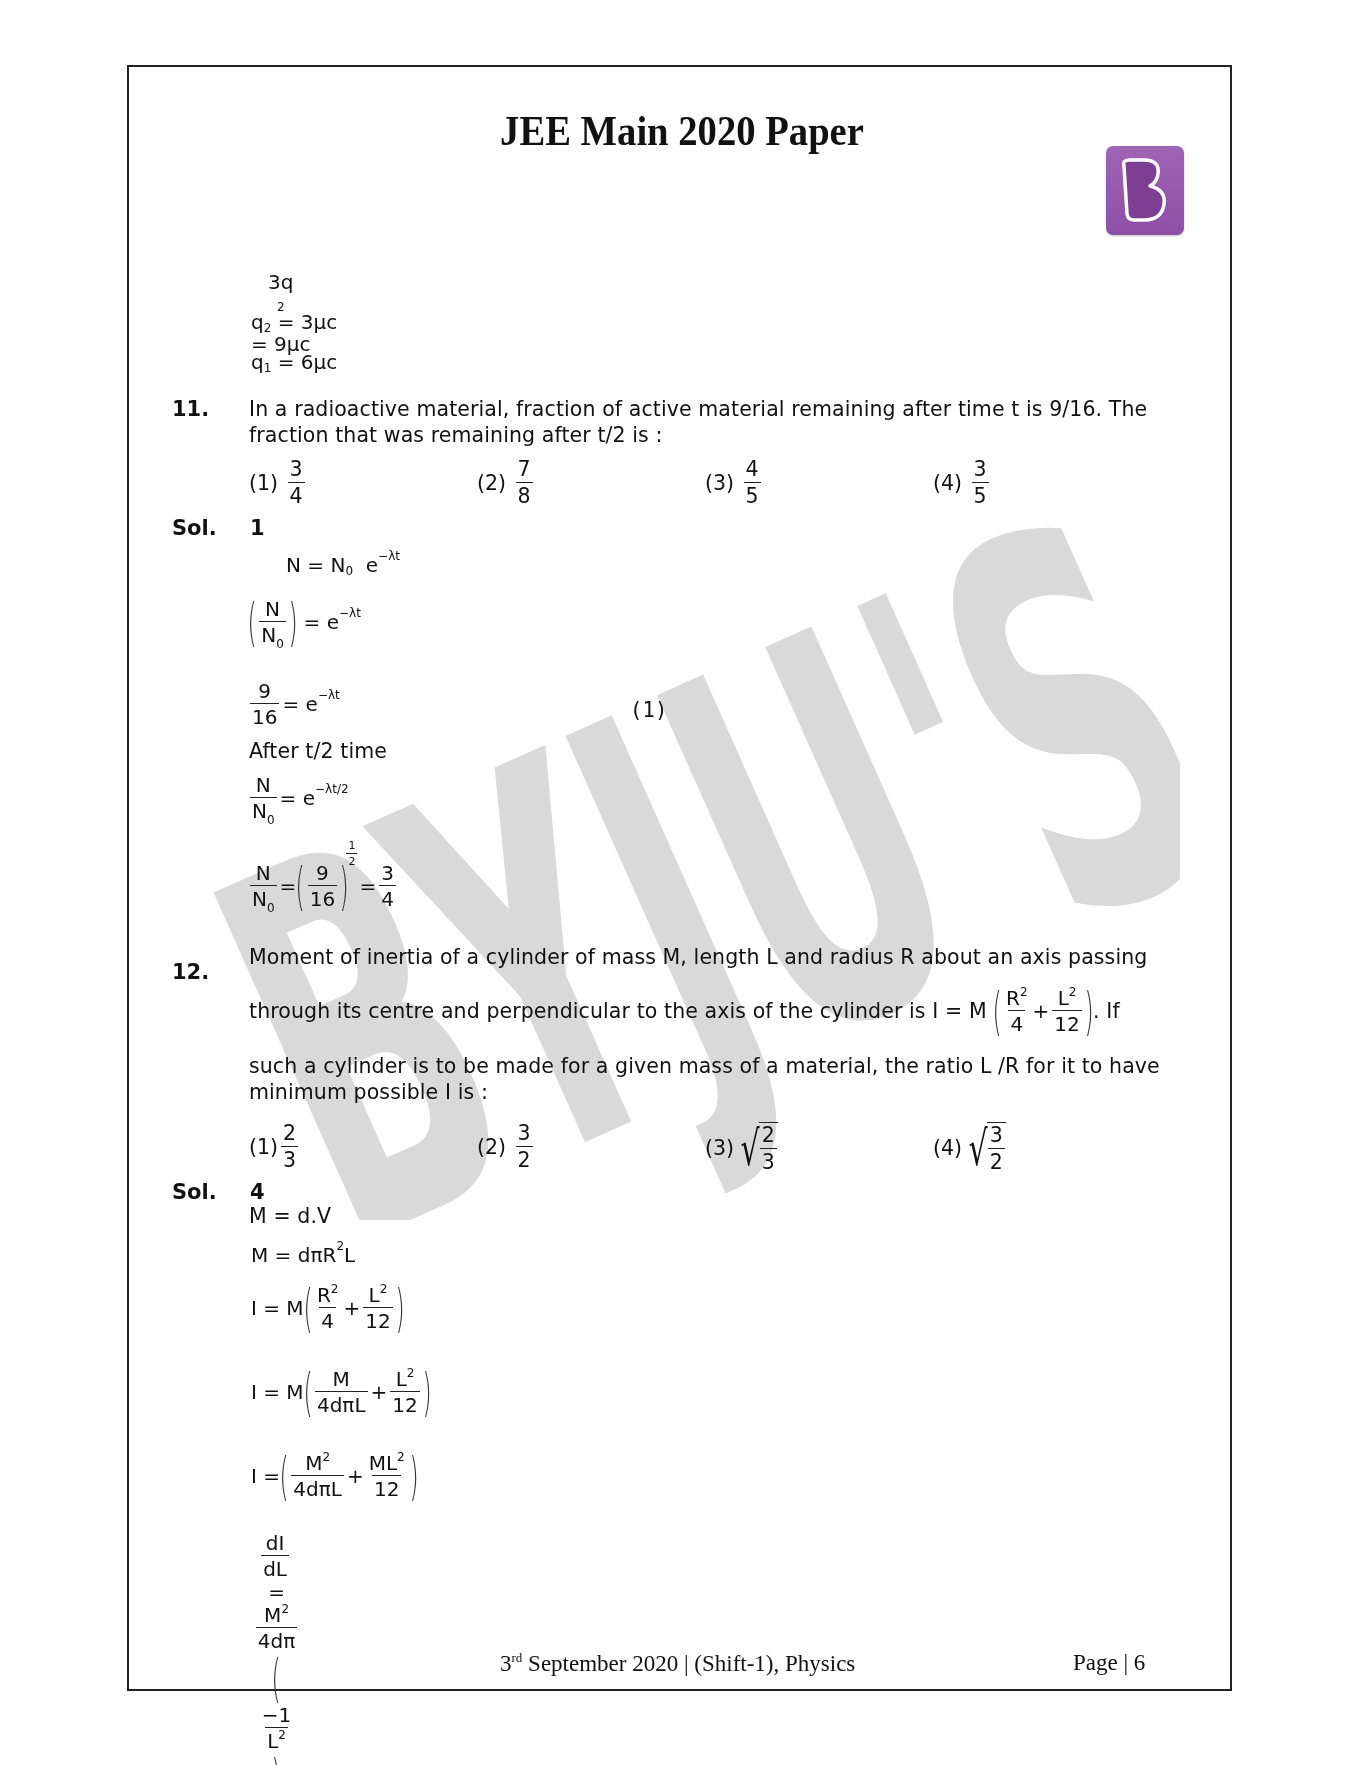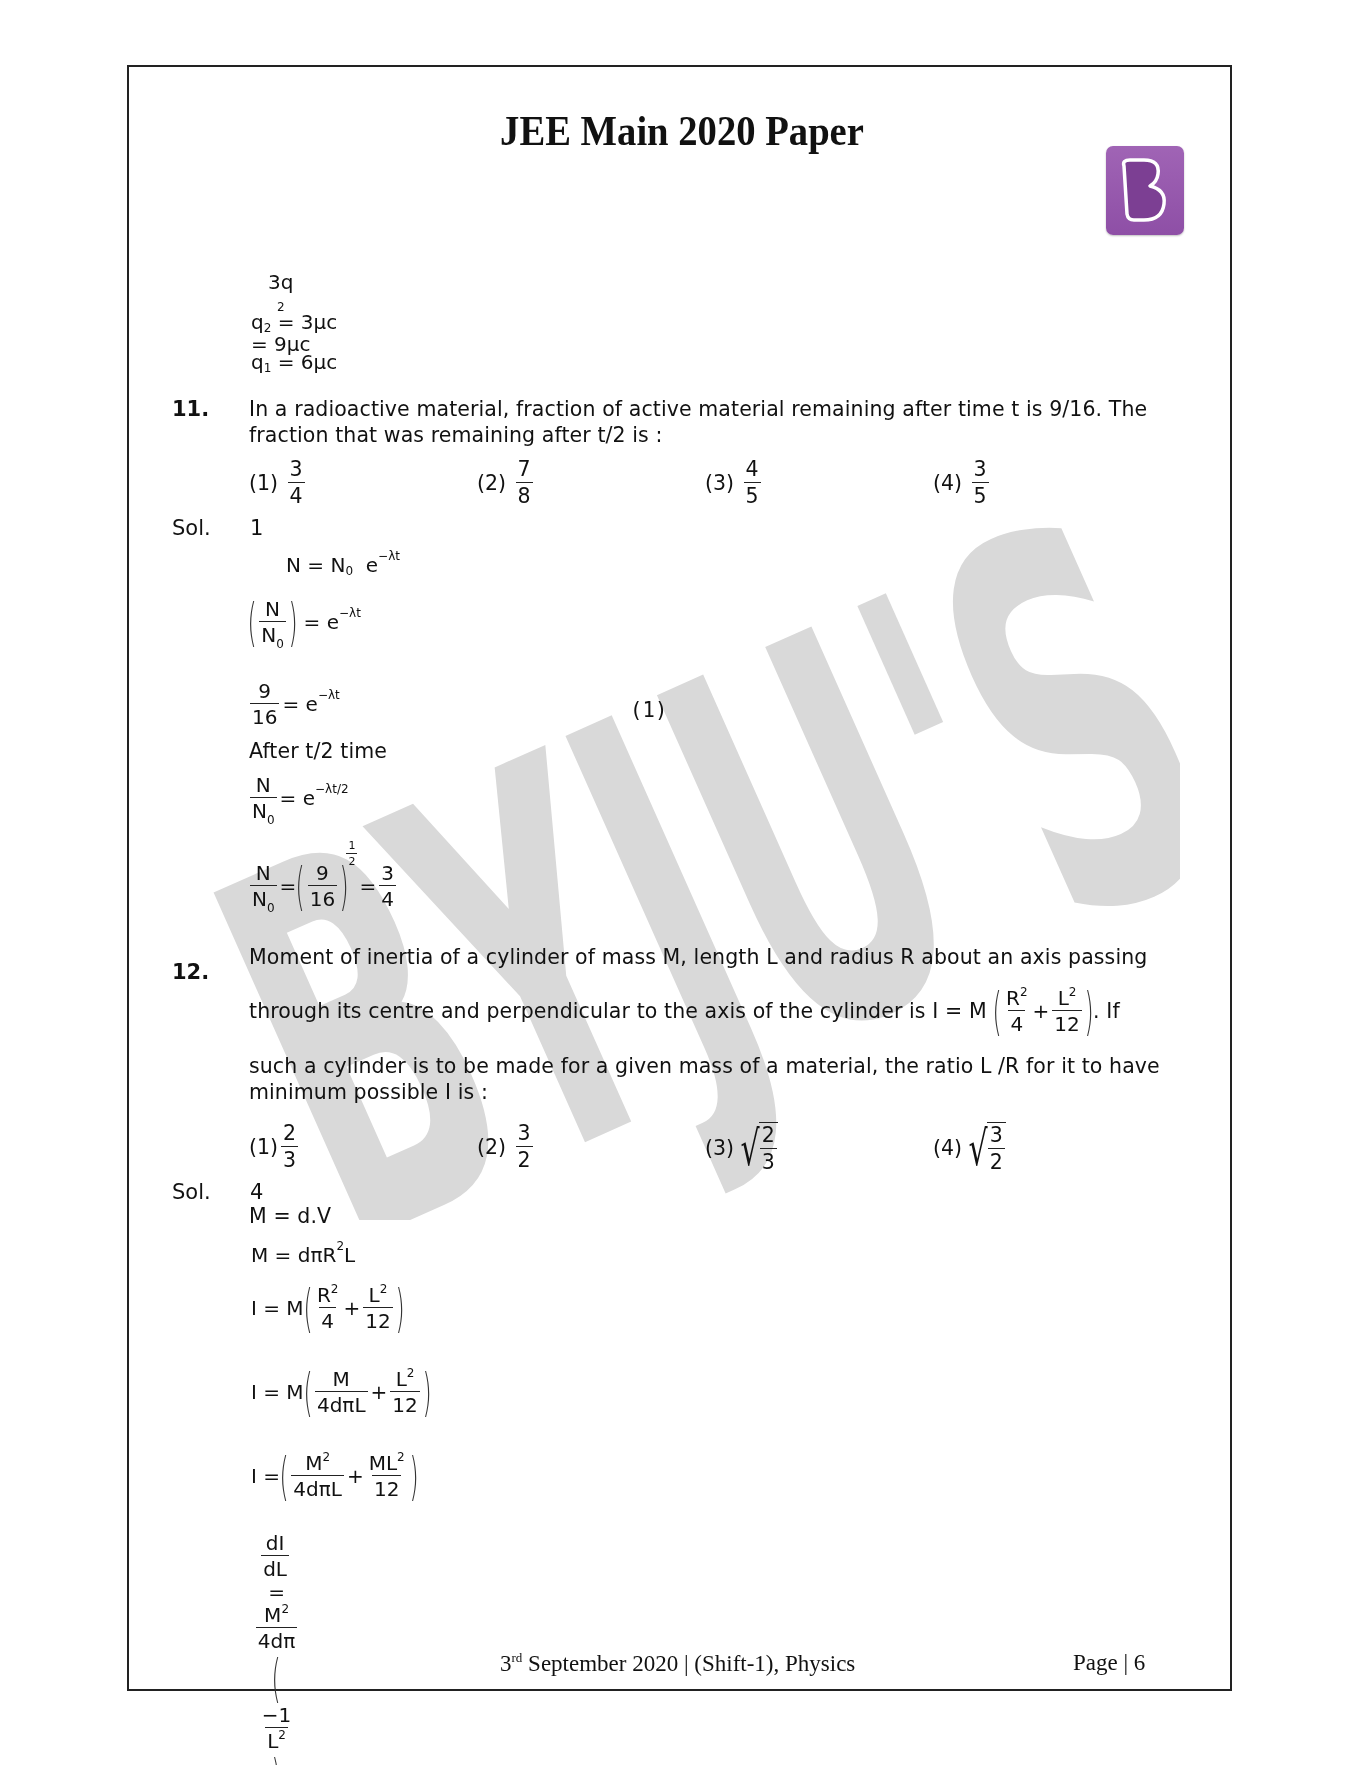--- a/index.html
+++ b/index.html
@@ -13,21 +13,21 @@
   .logo { position: absolute; left: 1106px; top: 146px; width: 78px; height: 89px;
           background: #9b59b6; border-radius: 7px; background: linear-gradient(#a064b5,#8e4fa6);
           box-shadow: 0 1px 2px rgba(0,0,0,0.25); }
   .logo svg { position: absolute; left: 10px; top: 10px; }
   .watermark { position: absolute; left: 180px; top: 520px; width: 1000px; height: 700px; pointer-events: none; }
   .watermark text { font-family: "DejaVu Sans", sans-serif; font-weight: bold; }
 
   .abs { position: absolute; white-space: nowrap; }
   .txt { font-size: 20.5px; letter-spacing: 0.1px; }
   .qnum { font-weight: bold; font-size: 21px; }
-  .sol { font-weight: normal; font-size: 21px; }
+  .sol { font-weight: bold; font-size: 21px; }
 
   
   .m { font-family: "DejaVu Sans", sans-serif; font-size: 20px; display: inline-flex; align-items: center; }
   .frac { display: inline-flex; flex-direction: column; align-items: center; vertical-align: middle; margin: 0 3px; }
   .frac .n { padding: 0 2px 1px 2px; line-height: 1.1; }
   .frac .d { padding: 2px 2px 0 2px; border-top: 1.3px solid #222; line-height: 1.1; }
   .sub { font-size: 12px; position: relative; top: 6px; }
   .sup { font-size: 12px; position: relative; top: -9px; }
   .par { font-size: 52px; font-weight: 100; transform: scaleX(0.45); display: inline-block; line-height: 1; color: #333; margin: 0 -6px; }
   .sqrt { display: inline-flex; align-items: stretch; }

